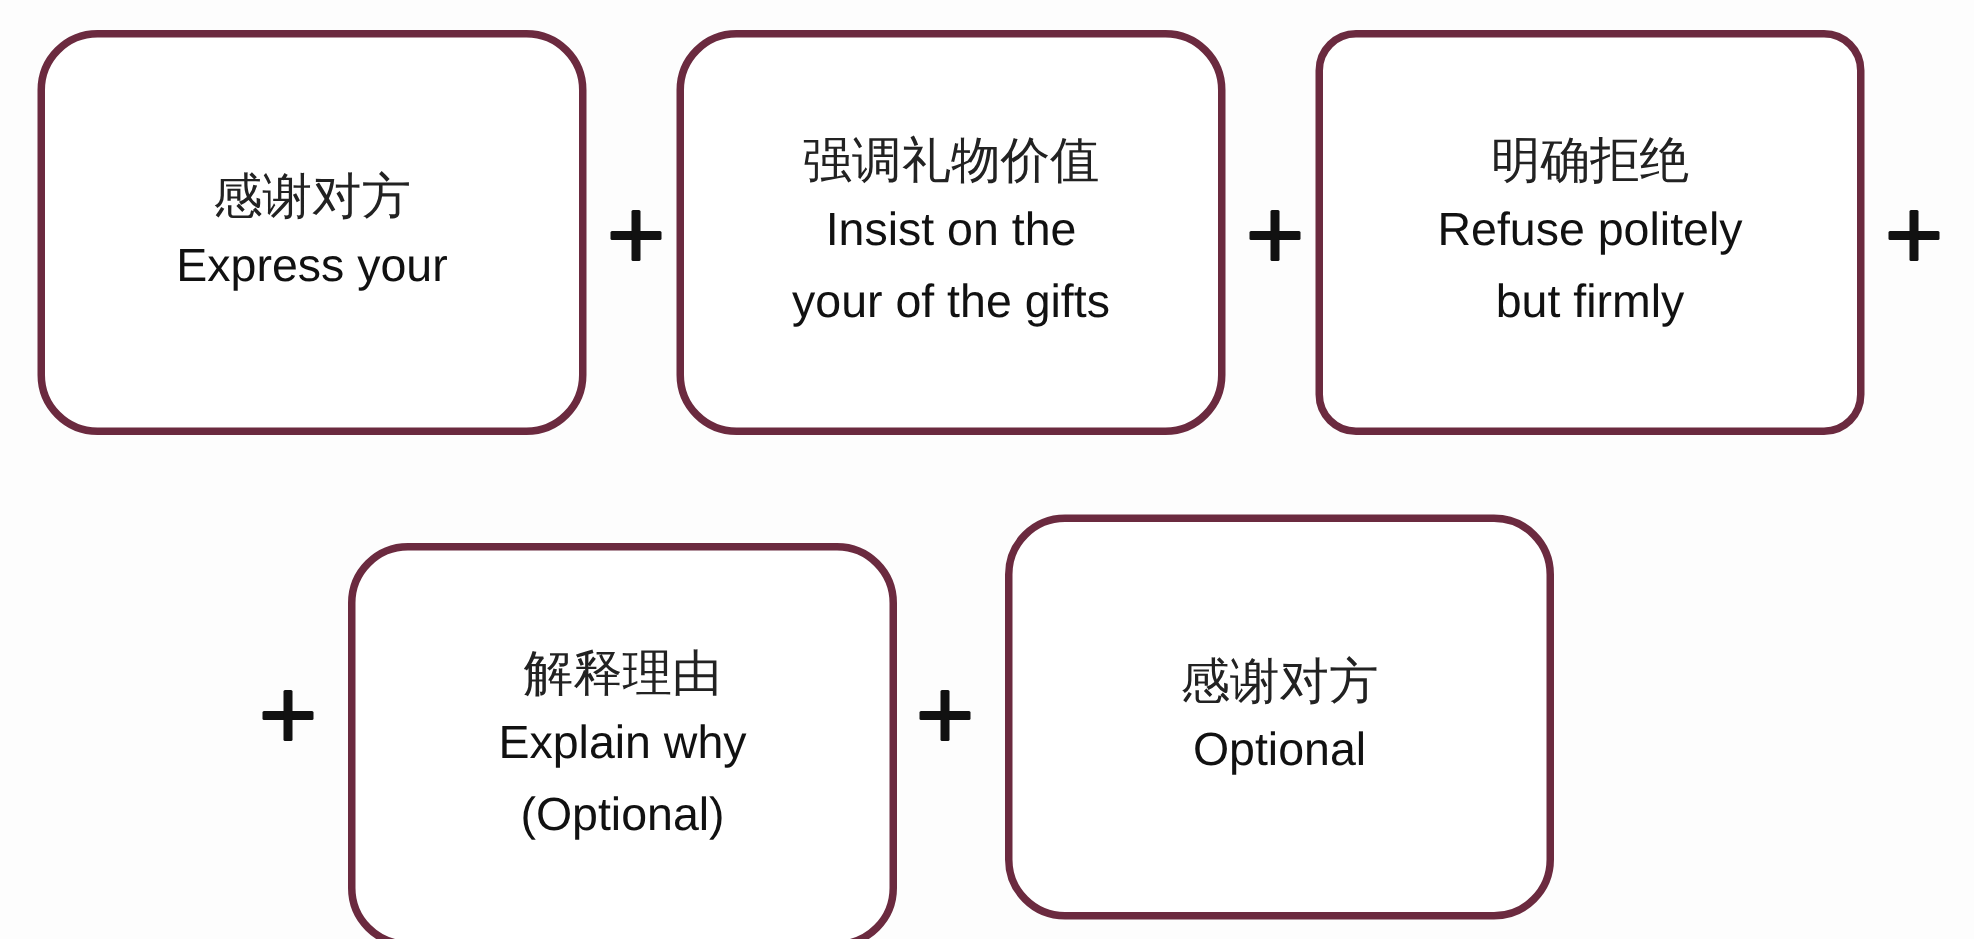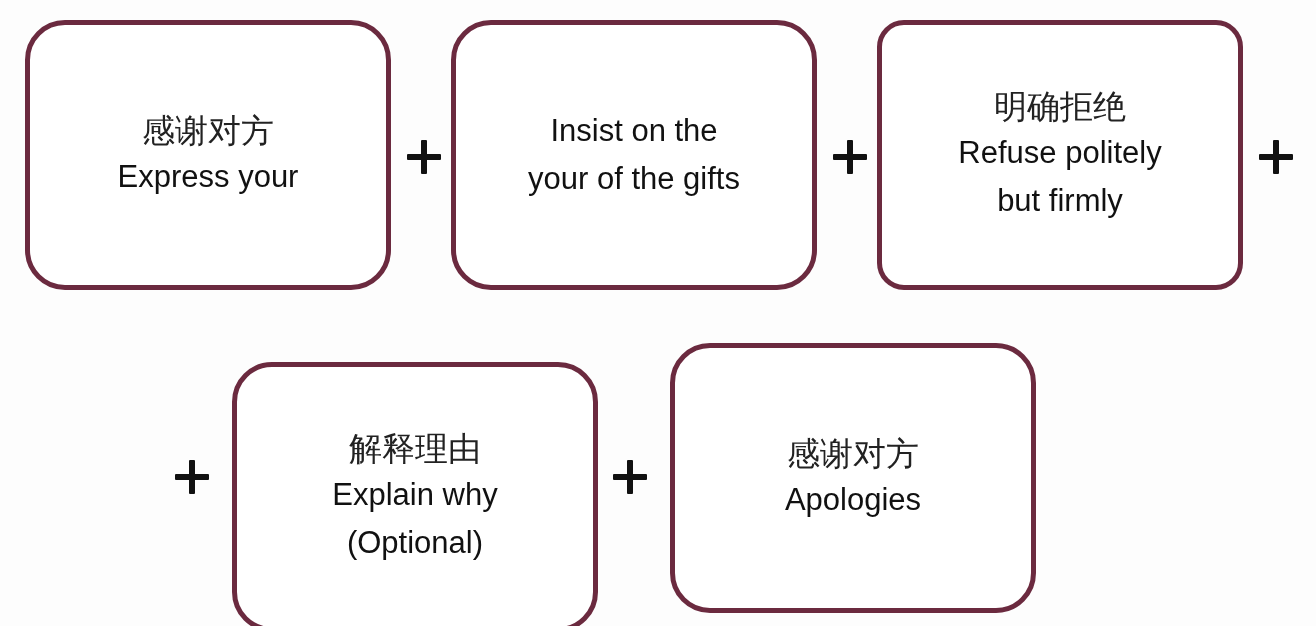--- a/index.html
+++ b/index.html
@@ -34,20 +34,21 @@
 <div>
 
   <div class="box" style="left:25px; top:20px;">
     <div class="zh">感谢对方</div>
     <div class="en">Express your</div>
   </div>
 
   <div class="plus" style="left:407px; top:140px;"></div>
 
   <div class="box" style="left:451px; top:20px;">
+    <div class="zh">强调礼物价值</div>
     <div class="en">Insist on the</div>
     <div class="en">your of the gifts</div>
   </div>
 
   <div class="plus" style="left:833px; top:140px;"></div>
 
   <div class="box" style="left:877px; top:20px;border-radius:27px;">
     <div class="zh">明确拒绝</div>
     <div class="en">Refuse politely</div>
     <div class="en">but firmly</div>
@@ -60,16 +61,16 @@
   <div class="box" style="left:232px; top:362px;">
     <div class="zh">解释理由</div>
     <div class="en">Explain why</div>
     <div class="en">(Optional)</div>
   </div>
 
   <div class="plus" style="left:613px; top:460px;"></div>
 
   <div class="box" style="left:670px; top:343px;">
     <div class="zh">感谢对方</div>
-    <div class="en">Apologies</div>
+    <div class="en">Optional</div>
   </div>
 
 </div>
 
 </body></html>

